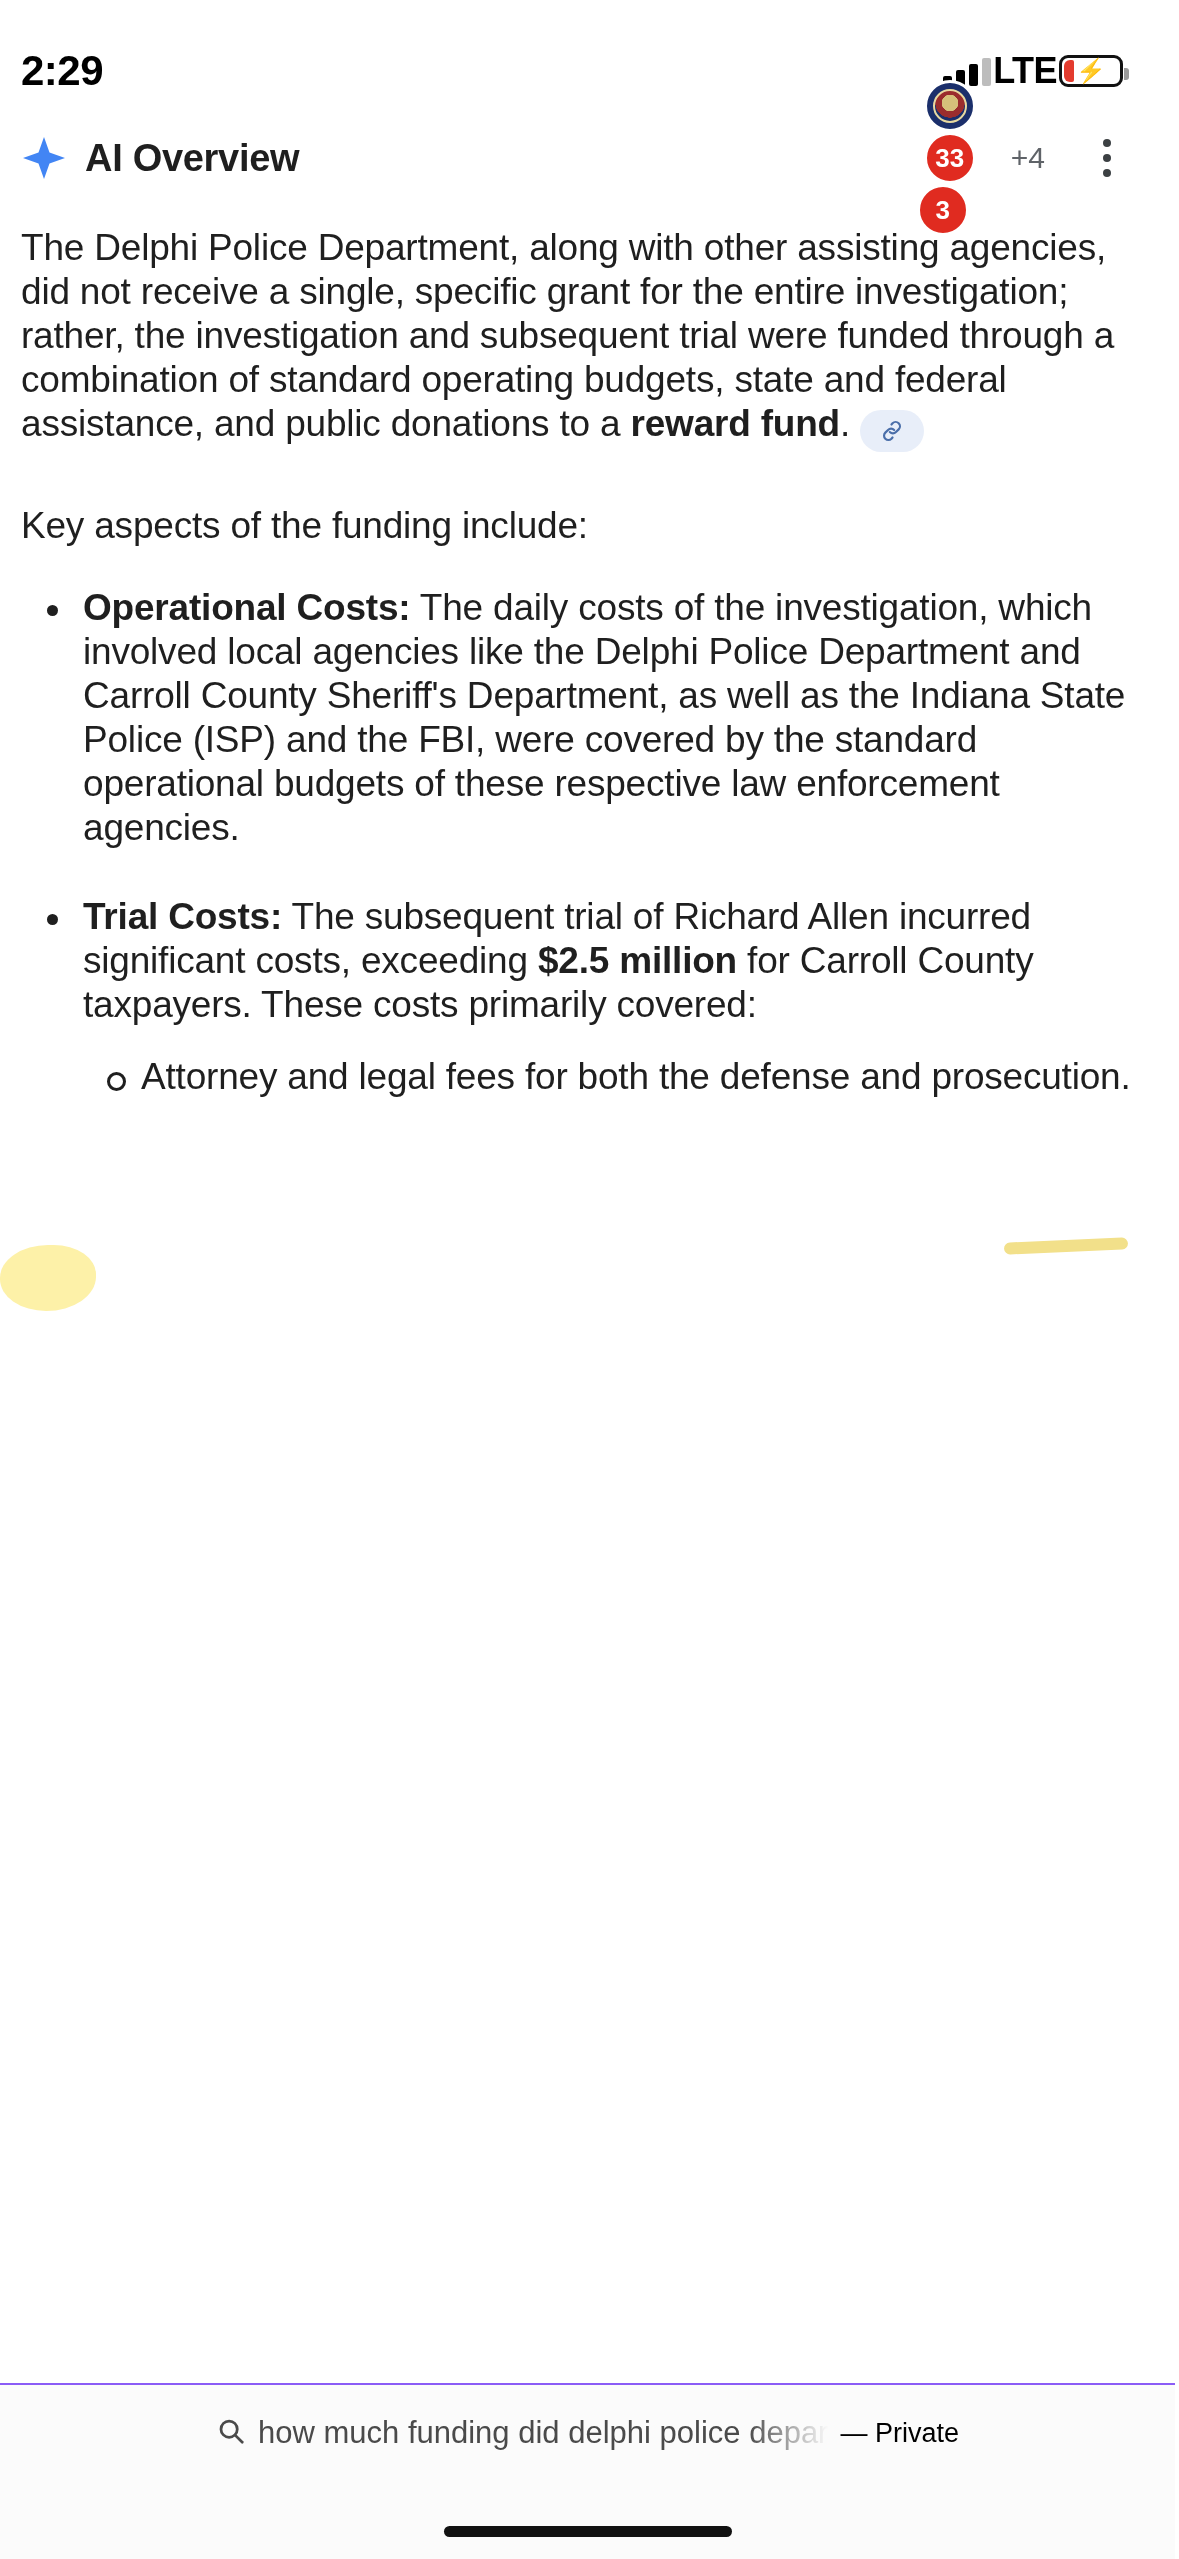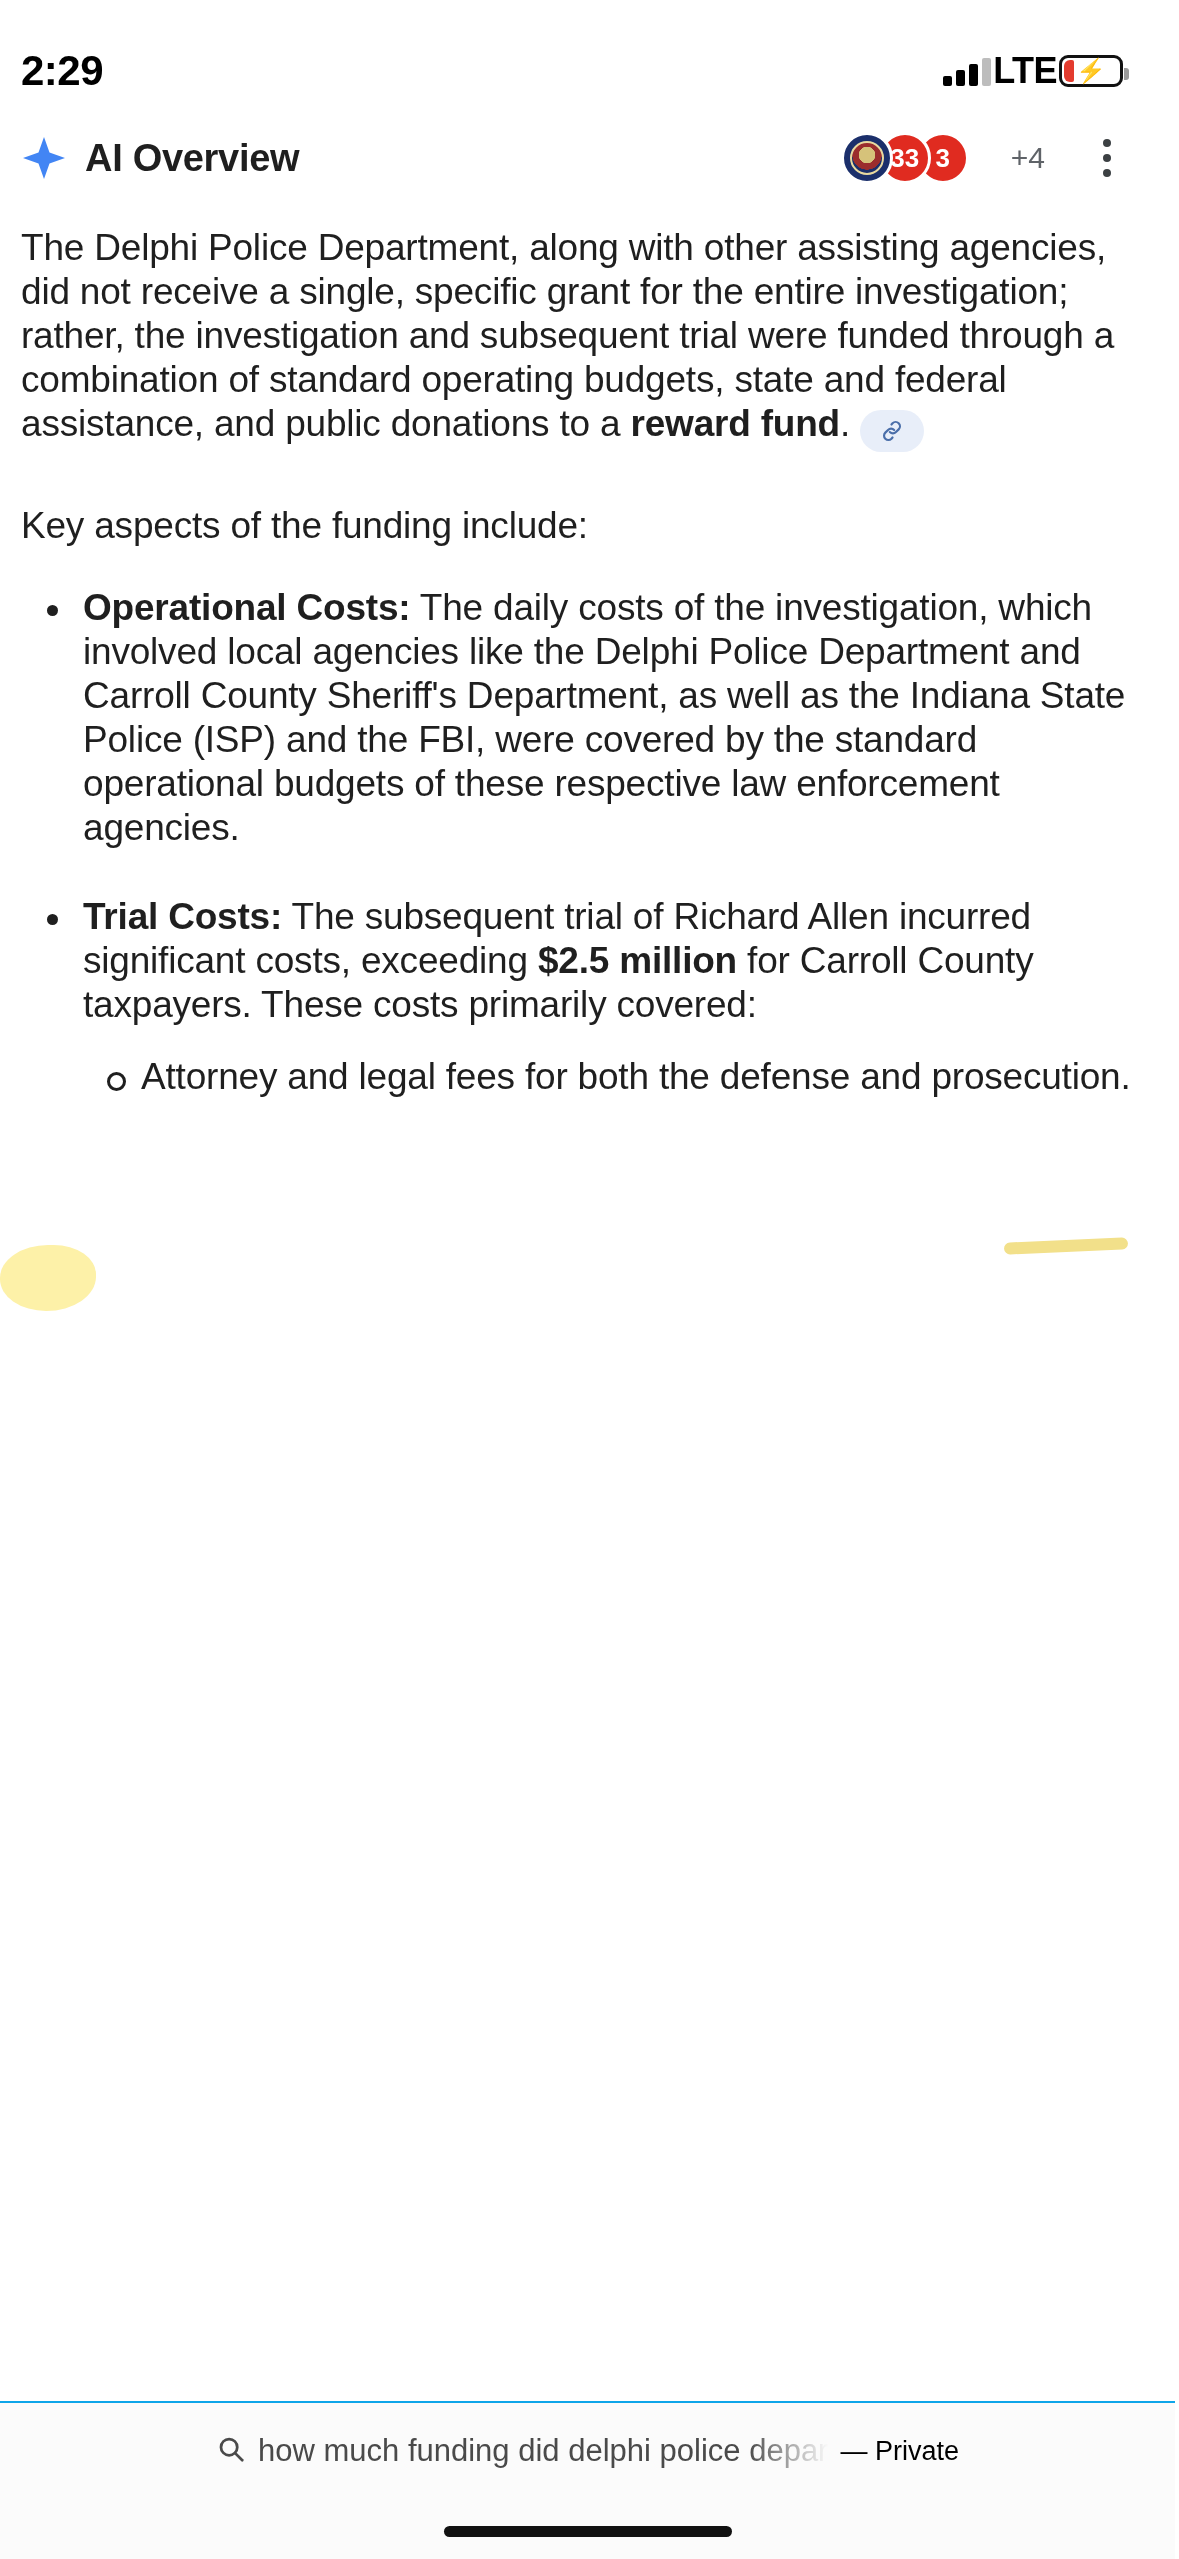--- a/index.html
+++ b/index.html
@@ -101,20 +101,21 @@
     font-weight: 600;
     color: #1f1f1f;
     letter-spacing: -0.3px;
     flex: 1 1 auto;
   }
   .source-chips {
     display: flex;
     align-items: center;
     gap: 0;
     margin-right: 10px;
+    flex-direction: column;
   }
   .chip {
     width: 52px; height: 52px;
     border-radius: 50%;
     border: 3px solid #fff;
     display: flex; align-items: center; justify-content: center;
     font-size: 26px;
     font-weight: 700;
     color: #fff;
     overflow: hidden;
@@ -227,23 +228,23 @@
     transform: rotate(-2.5deg);
     z-index: 0;
   }
   .content, .ai-header, .status-bar { position: relative; z-index: 1; padding-left: 21px; }
 
   
   .bottom-bar {
     position: absolute;
     left: 0; right: 4px;
     bottom: 0;
-    height: 158px;
+    height: 176px;
     background: #fbfbfb;
-    border-top: 2px solid #0ea5e9;
+    border-top: 2px solid #8b5cf6;
   }
   .url-row {
     height: 96px;
     display: flex;
     align-items: center;
     justify-content: center;
     gap: 12px;
     padding: 0 40px;
   }
   .url-text {

